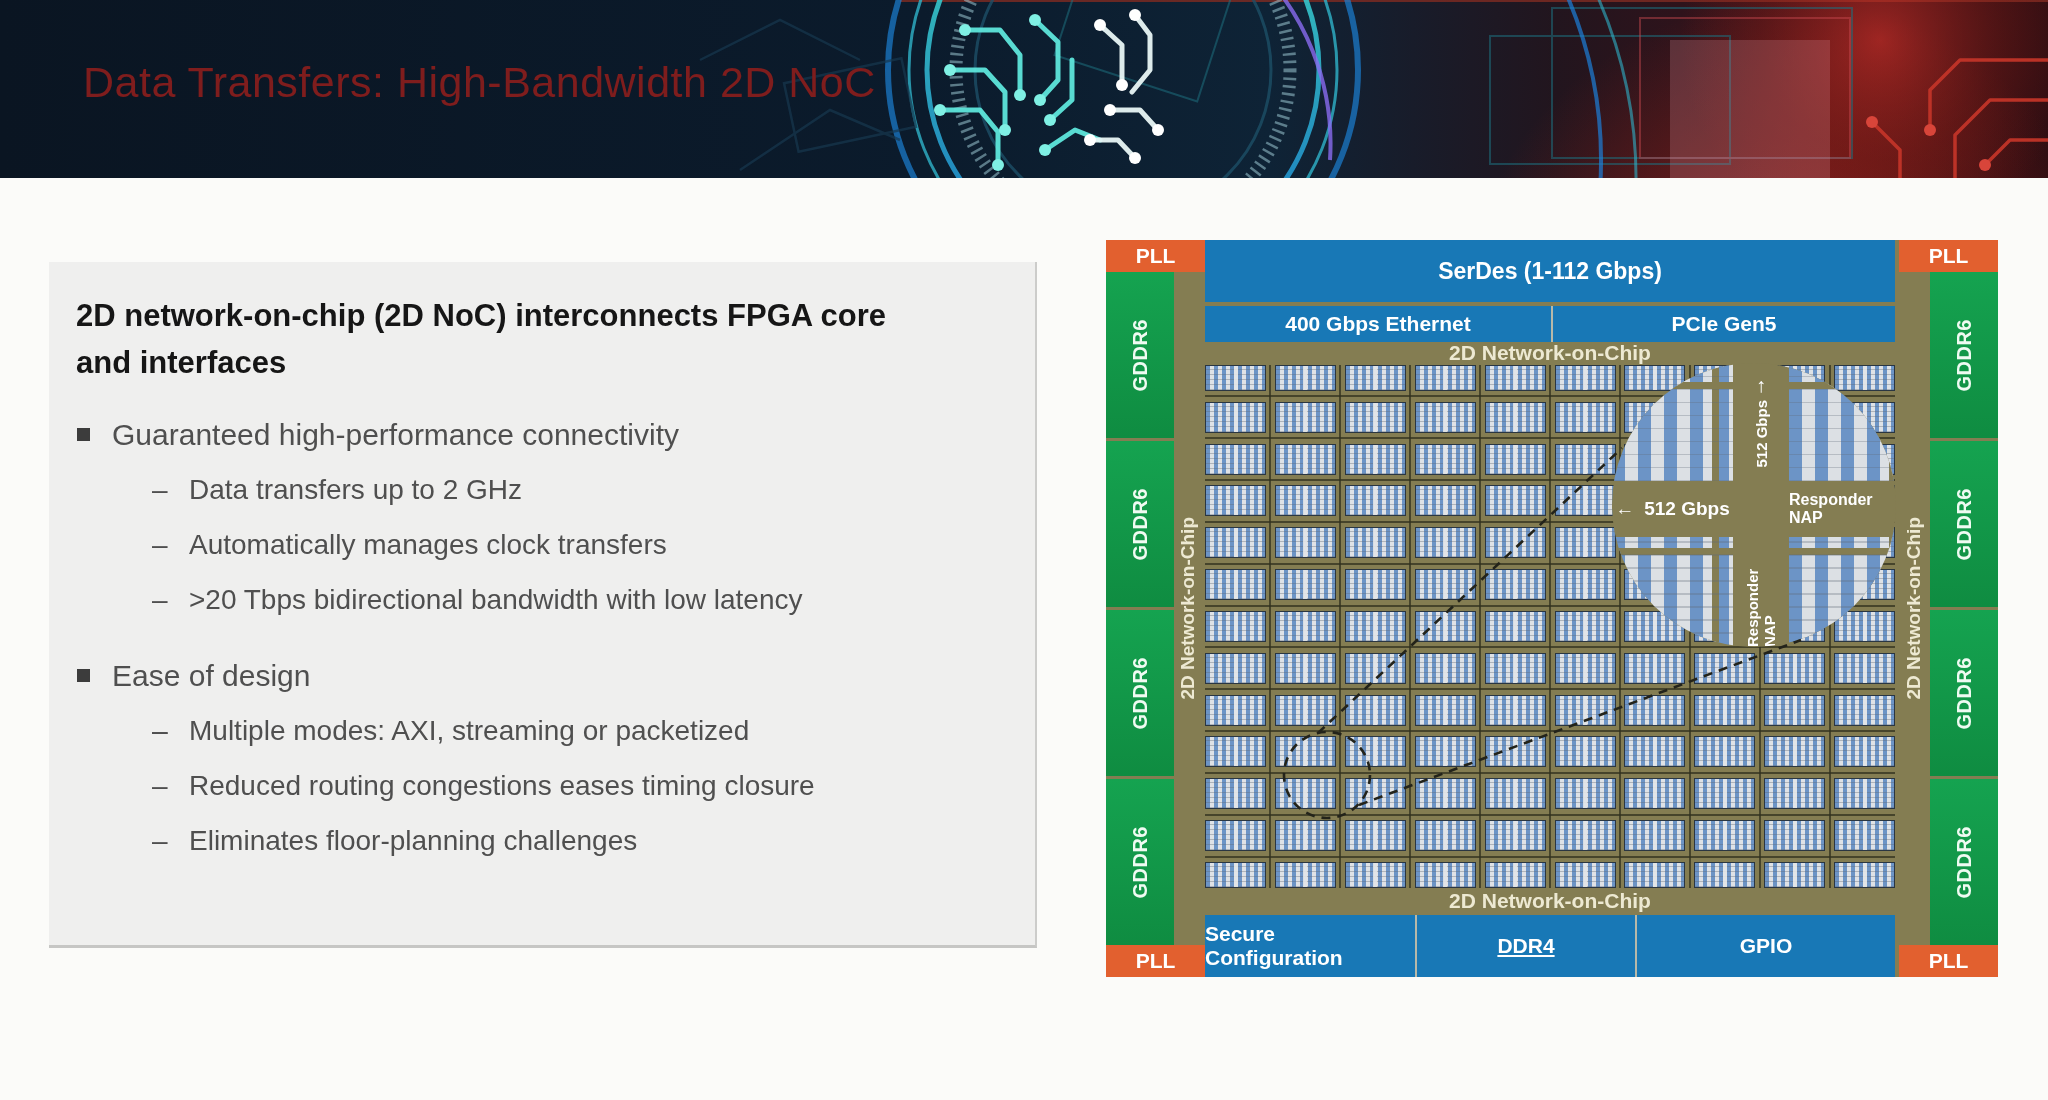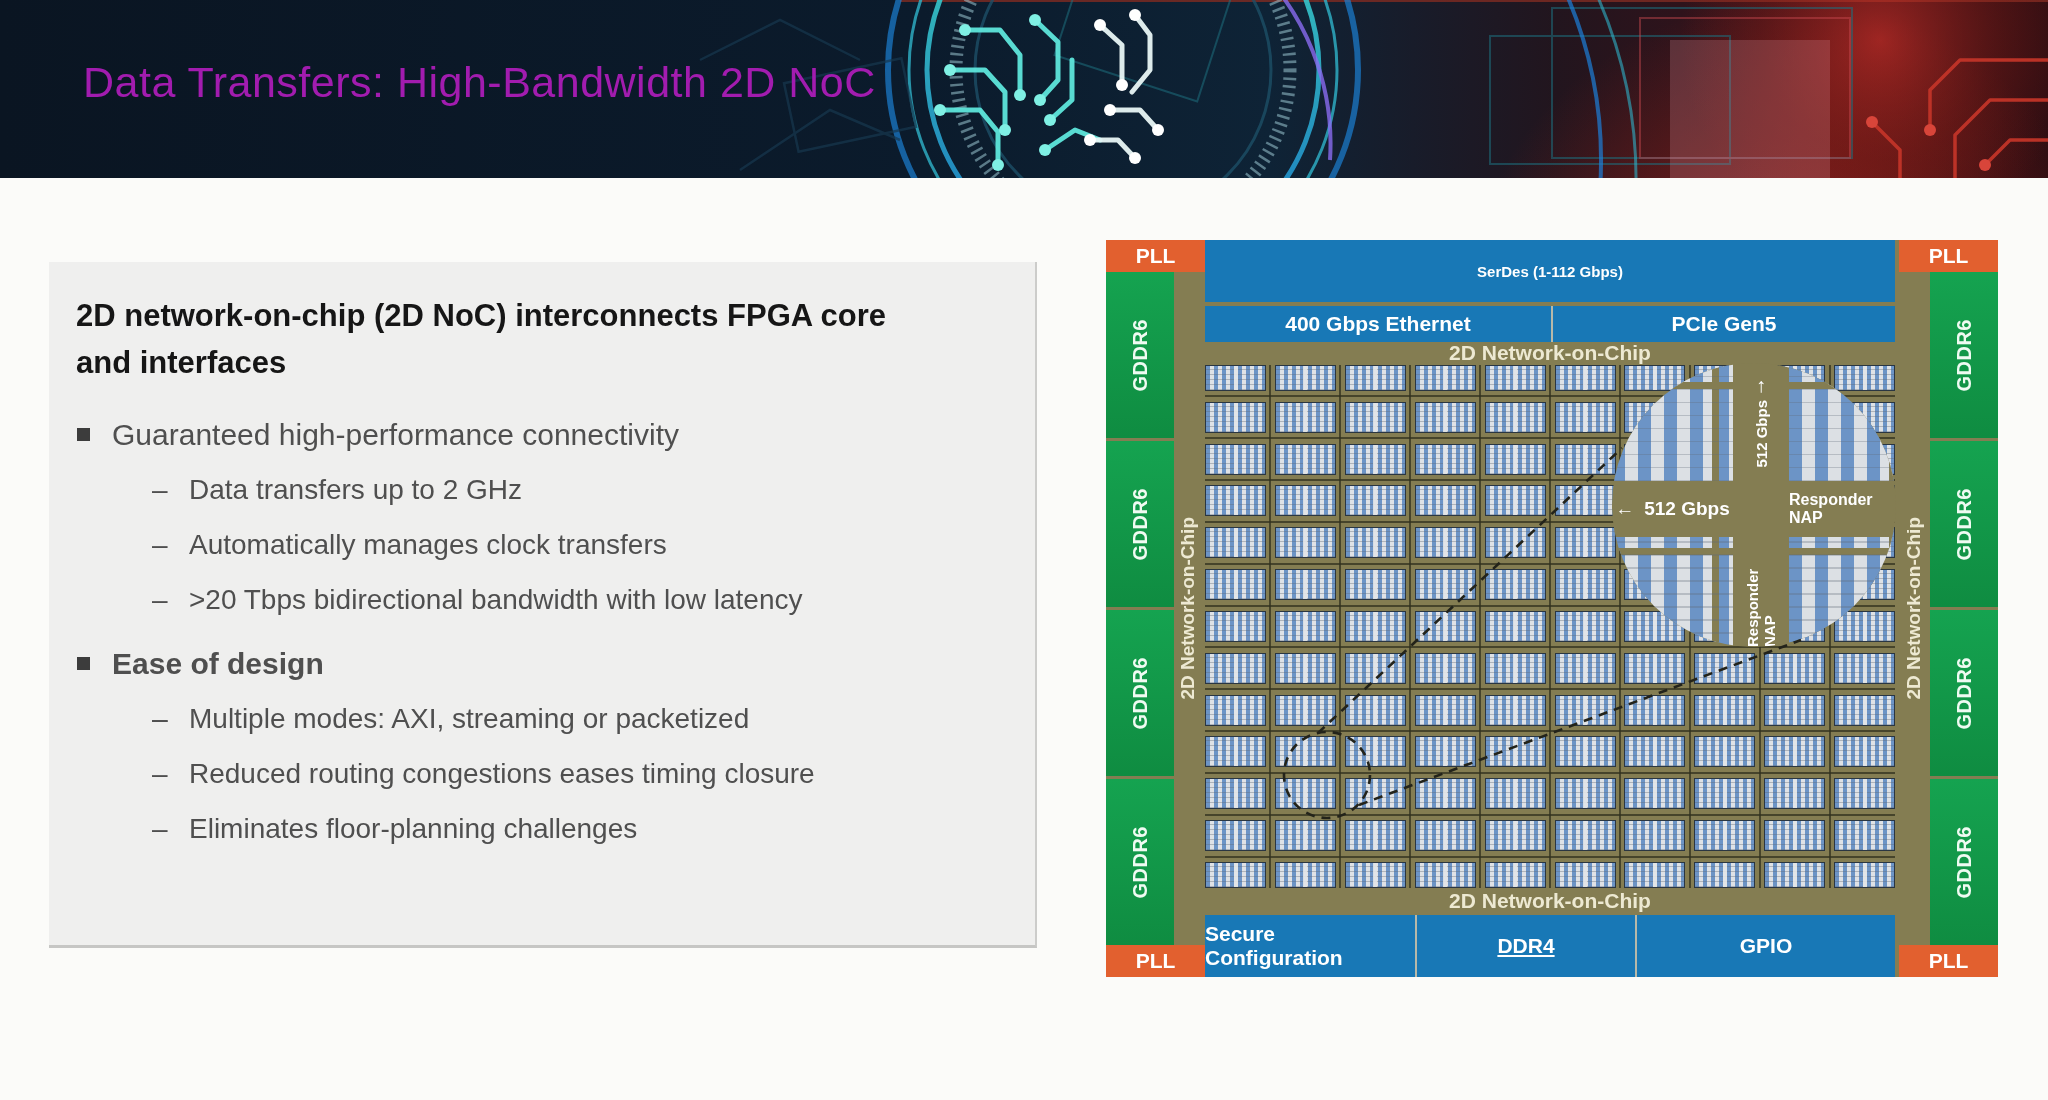--- a/index.html
+++ b/index.html
@@ -3,40 +3,40 @@
 <meta charset="utf-8">
 <style>
   html,body{margin:0;padding:0;background:#FBFBF9;}
   body{width:2048px;height:1100px;overflow:hidden;font-family:"Liberation Sans",sans-serif;position:relative;}
   .slide{position:absolute;inset:0;background:#FBFBF9;}
 
   
   .header{position:absolute;left:0;top:0;width:2048px;height:178px;overflow:hidden;}
   .header svg{position:absolute;left:0;top:0;}
   .header-title{position:absolute;left:83px;top:0;height:164px;display:flex;align-items:center;
-    color:#a21caf;font-size:43px;font-weight:400;letter-spacing:.5px;z-index:3;white-space:nowrap;}
+    color:#7f1d1d;font-size:43px;font-weight:400;letter-spacing:.5px;z-index:3;white-space:nowrap;}
 
   
   .panel{position:absolute;left:49px;top:262px;width:988px;height:686px;background:#EFEFEE;
     border-right:2px solid #CCCCCA;border-bottom:3px solid #C6C6C4;box-sizing:border-box;}
   .panel-inner{position:relative;padding:30px 30px 0 0;}
   .heading{color:#161616;font-weight:700;font-size:31px;line-height:47px;padding-left:27px;}
   .heading span{display:block;white-space:nowrap;}
   .l1{position:relative;margin-top:30px;padding-left:63px;color:#4F4F4F;font-size:30px;line-height:38px;}
   .l1::before{content:"";position:absolute;left:28px;top:12px;width:13px;height:13px;background:#3C3C3C;}
   .l2{position:relative;margin-top:16px;padding-left:140px;padding-right:10px;color:#4F4F4F;
     font-size:28px;line-height:39px;}
   .l2 .dash{position:absolute;left:103px;top:0;}
 
   
   .chip{position:absolute;left:1106px;top:240px;width:892px;height:737px;background:#847D52;border-radius:2px;}
   .blk{position:absolute;display:flex;align-items:center;justify-content:center;box-sizing:border-box;}
   .pll{background:#E2602F;color:#FFFFFF;font-size:21px;font-weight:600;z-index:3;}
   .bluebar{background:#1878B6;color:#FFFFFF;font-weight:600;z-index:3;}
-  .serdes{font-size:15px;}
+  .serdes{font-size:23px;}
   .iobar{display:flex;z-index:3;position:absolute;}
   .iobar .cell{background:#1878B6;color:#FFFFFF;font-weight:600;font-size:21px;
     display:flex;align-items:center;justify-content:center;}
   .iobar .sep{width:2px;background:rgba(225,235,240,.55);}
   .gddr{position:absolute;background:#12A14C;background:linear-gradient(180deg,#15A350,#0F8C41);
     display:flex;align-items:center;justify-content:center;z-index:3;}
   .gddr .rot{color:#EFFBF2;font-size:20px;font-weight:600;letter-spacing:.5px;}
   .rot{writing-mode:vertical-rl;transform:rotate(180deg);}
   .noc-label{position:absolute;text-align:center;color:#EDE9D2;font-size:21px;font-weight:600;z-index:3;}
   .noc-strip{position:absolute;display:flex;align-items:center;justify-content:center;z-index:3;}
@@ -194,21 +194,21 @@
       </div>
       <div class="l2">
         <span class="dash">–</span>
         <span>Automatically manages clock transfers</span>
       </div>
       <div class="l2">
         <span class="dash">–</span>
         <span>&gt;20 Tbps bidirectional bandwidth with low latency</span>
       </div>
 
-      <div class="l1" style="margin-top:26px;font-weight:bold;">
+      <div class="l1" style="margin-top:38px;">
         <span>Ease of design</span>
       </div>
       <div class="l2">
         <span class="dash">–</span>
       </div>
       <div class="l2">
         <span class="dash">–</span>
         <span>Multiple modes: AXI, streaming or packetized</span>
       </div>
       <div class="l2">

